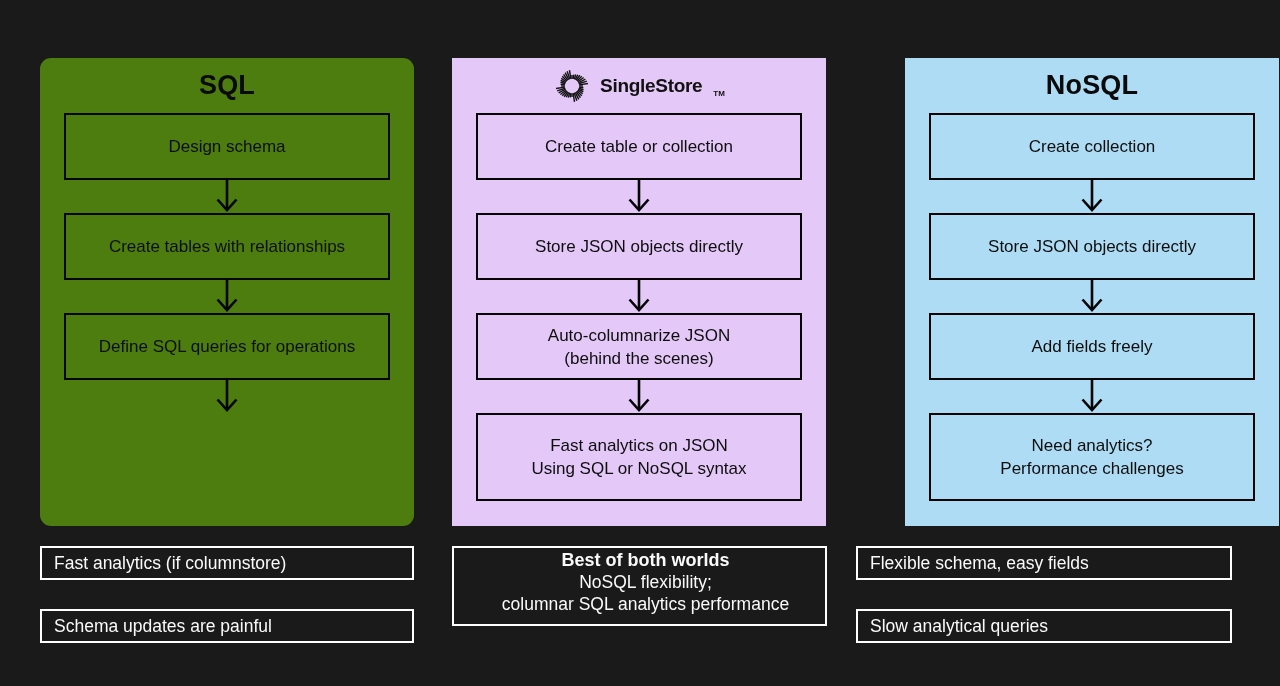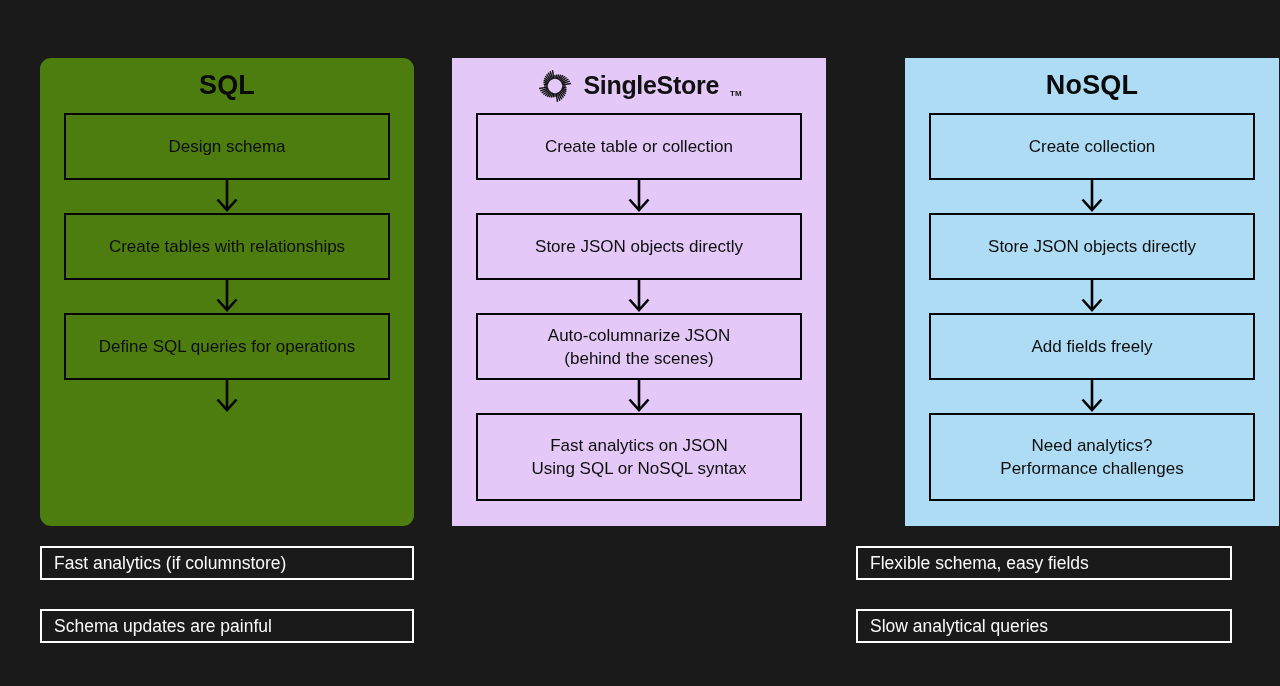--- a/index.html
+++ b/index.html
@@ -23,21 +23,21 @@
 
   .panel-header{
     height:55px;display:flex;align-items:center;justify-content:center;
     flex:none;
   }
   .panel-title{
     font-size:27px;font-weight:700;color:#0a0a0a;letter-spacing:.2px;
   }
   .brand-header{display:flex;align-items:center;justify-content:center;gap:9px;}
   .brand-icon{width:38px;height:38px;display:block;}
-  .brand-word{font-size:25px;font-weight:600;color:#111;letter-spacing:-.3px;}
+  .brand-word{font-size:19px;font-weight:600;color:#111;letter-spacing:-.3px;}
   .brand-tm{font-size:8px;font-weight:700;color:#111;align-self:flex-end;margin:0 0 7px 2px;}
 
   .step{
     flex:none;height:67px;border:2.5px solid #050505;box-sizing:border-box;
     display:flex;flex-direction:column;align-items:center;justify-content:center;
     text-align:center;font-size:17px;font-weight:500;line-height:23px;color:#0e0e0e;
   }
   .step.tall{height:88px;}
   .step span{display:block;}
 
@@ -220,20 +220,27 @@
 
   <div class="notes notes-left">
     <div class="note">
       <span>Fast analytics (if columnstore)</span>
     </div>
     <div class="note">
       <span>Schema updates are painful</span>
     </div>
   </div>
 
+  <div class="notes notes-mid">
+    <div class="note note-mid">
+      <span class="note-title">Best of both worlds</span>
+      <span>NoSQL flexibility;</span>
+      <span>columnar SQL analytics performance</span>
+    </div>
+  </div>
 
   <div class="notes notes-right">
     <div class="note">
       <span>Flexible schema, easy fields</span>
     </div>
     <div class="note">
       <span>Slow analytical queries</span>
     </div>
   </div>
 

